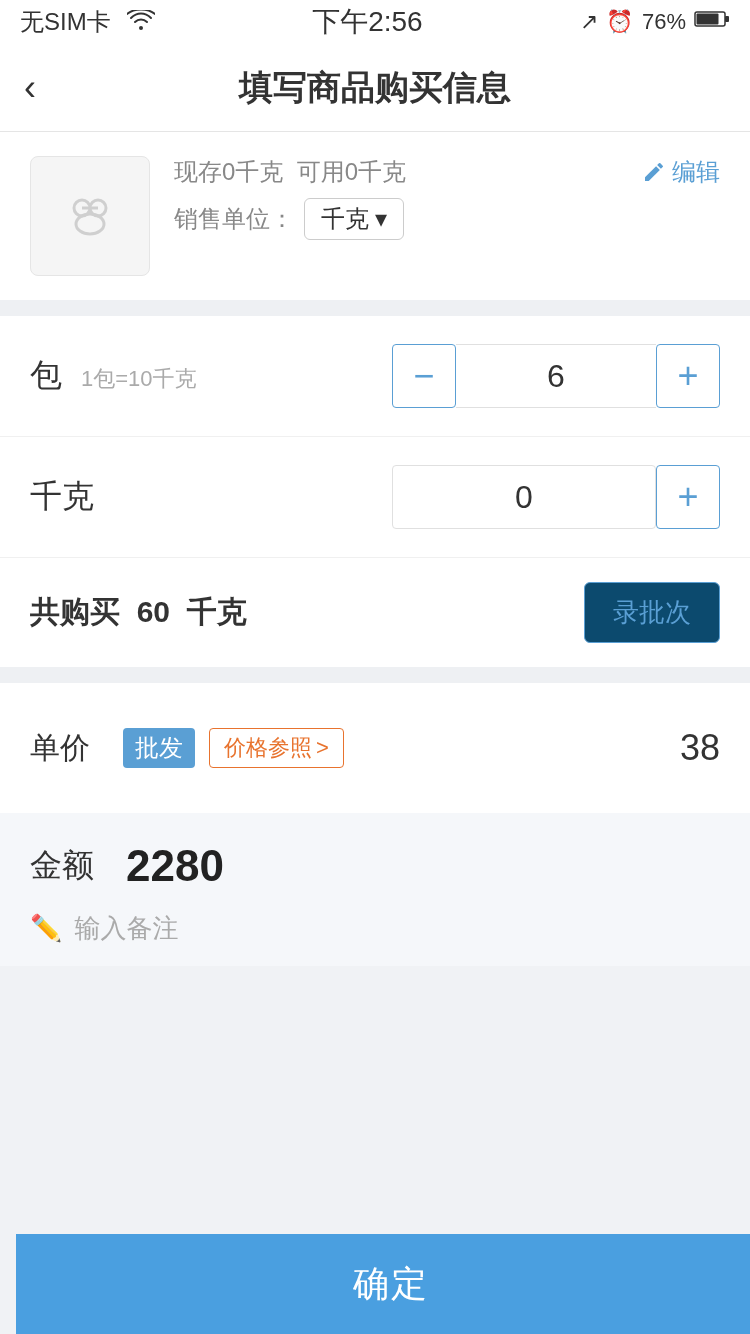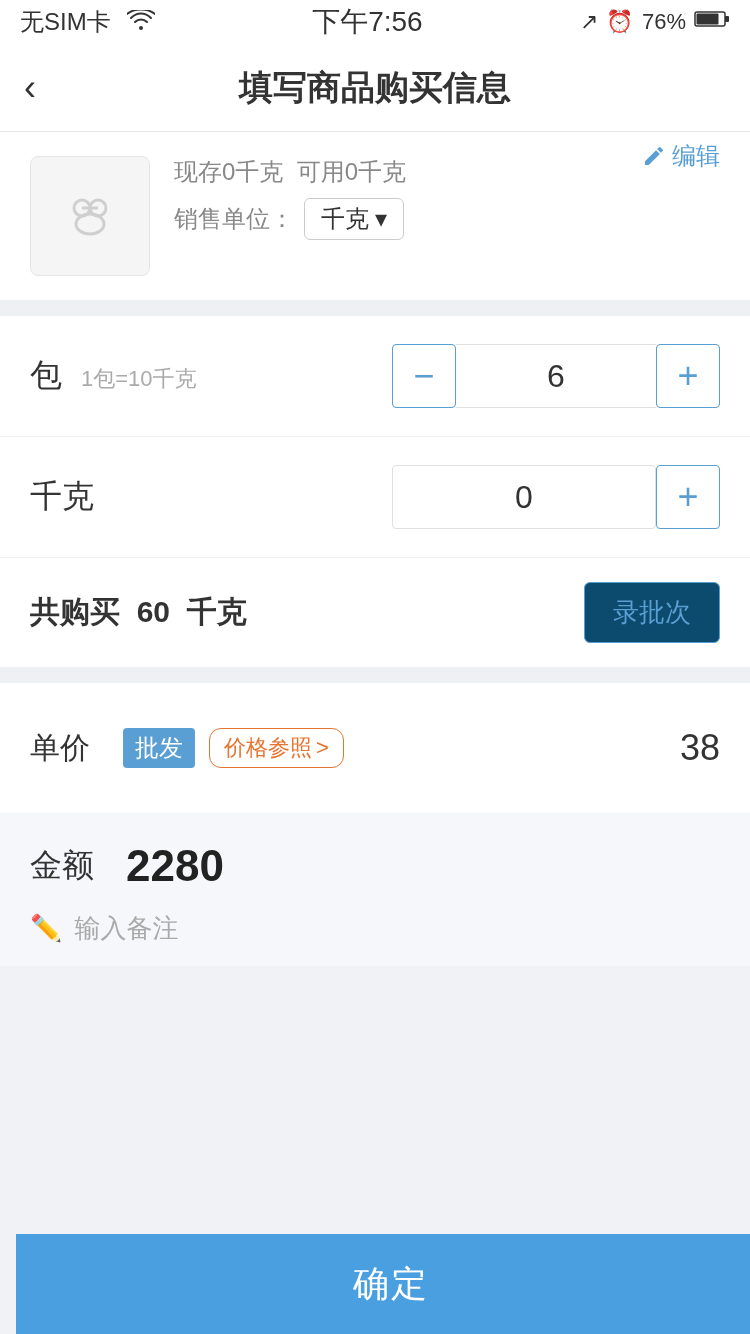--- a/index.html
+++ b/index.html
@@ -87,21 +87,21 @@
       padding: 4px 16px;
       font-size: 24px;
       background: #fff;
       color: #333;
       display: inline-flex;
       align-items: center;
       gap: 6px;
     }
     .edit-btn {
       position: absolute;
-      top: 8px;
+      top: 24px;
       right: 30px;
       color: #5a9fd4;
       font-size: 24px;
       display: flex;
       align-items: center;
       gap: 6px;
     }
 
     
     .separator {
@@ -215,21 +215,21 @@
       font-size: 24px;
       padding: 4px 12px;
       border-radius: 4px;
       margin-left: 19px;
     }
     .tag-price-ref {
       border: 1.5px solid #e8732e;
       color: #e8732e;
       font-size: 22px;
       padding: 4px 14px;
-      border-radius: 12px;
+      border-radius: 4px;
       display: flex;
       align-items: center;
       gap: 4px;
     }
     .price-value { font-size: 36px; color: #333; font-weight: 500; }
 
     
     .amount-section {
       background: #f5f7fa;
       padding: 28px 30px 0;
@@ -286,21 +286,21 @@
     <span>无SIM卡</span>
     <span>
       <svg width="28" height="20" viewBox="0 0 28 20" fill="none">
         <path d="M14 16a2 2 0 1 1 0 4 2 2 0 0 1 0-4z" fill="#333"></path>
         <path d="M8 12c1.6-1.6 3.8-2.6 6-2.6s4.4 1 6 2.6" stroke="#333" stroke-width="2" fill="none" stroke-linecap="round"></path>
         <path d="M4 8c2.8-2.8 6.6-4.5 10-4.5s7.2 1.7 10 4.5" stroke="#333" stroke-width="2" fill="none" stroke-linecap="round"></path>
         <path d="M0 4C3.8.9 8.7-.5 14-.5s10.2 1.4 14 4.5" stroke="#333" stroke-width="2" fill="none" stroke-linecap="round"></path>
       </svg>
     </span>
   </div>
-  <div class="status-center">下午7:56</div>
+  <div class="status-center">下午2:56</div>
   <div class="status-right">
     <span>↗</span>
     <span>⏰</span>
     <span>76%</span>
     <span>
       <svg width="36" height="20" viewBox="0 0 36 20">
         <rect x="1" y="3" width="30" height="14" rx="2" ry="2" stroke="#333" stroke-width="1.5" fill="none"></rect>
         <rect x="31" y="7" width="4" height="6" rx="1" fill="#333"></rect>
         <rect x="2.5" y="4.5" width="22" height="11" rx="1" fill="#333"></rect>
       </svg>

